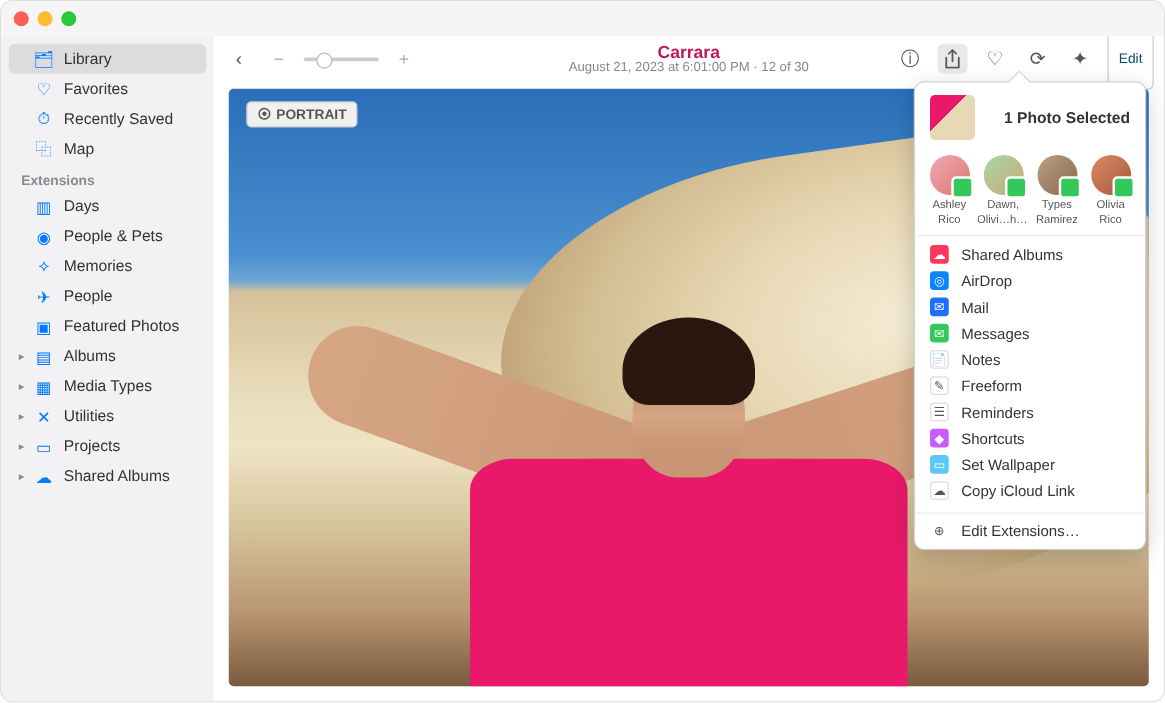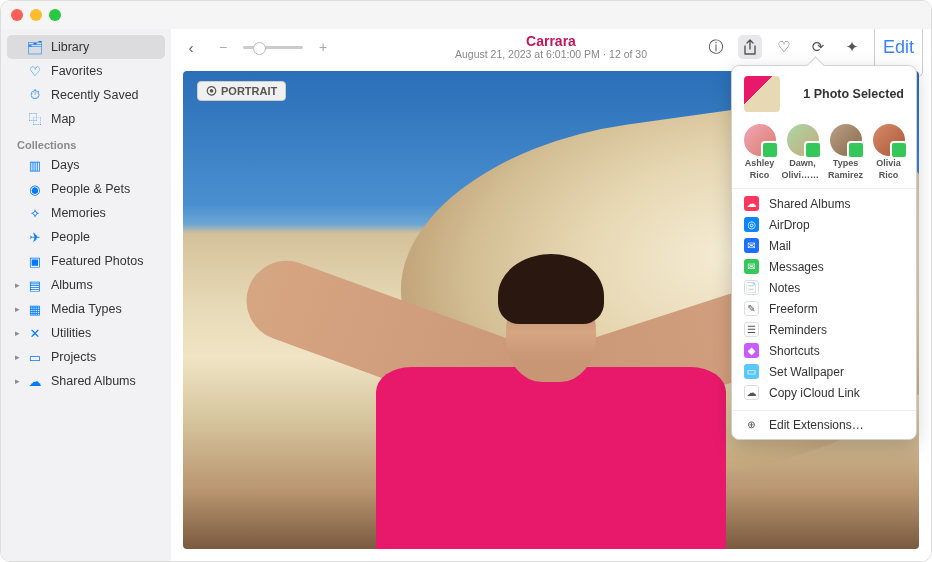--- a/index.html
+++ b/index.html
@@ -18,21 +18,21 @@
 .side-item .chev { width: 8px; color: #8a8a8e; font-size: 9px; margin-left: -2px; margin-right: -4px;}
 .side-item .ic { width: 16px; height: 16px; display: inline-flex; align-items: center; justify-content: center; color: #007aff; font-size: 13px; }
 .main { flex: 1; display: flex; flex-direction: column; position: relative; background: #fff; }
 .toolbar { height: 36px; display: flex; align-items: center; padding: 0 8px; gap: 8px; color: #555; position: relative;}
 .tb-left { display:flex; align-items:center; gap:8px; }
 .tb-center { position:absolute; left:50%; transform:translateX(-50%); text-align:center; line-height:1.1; }
 .tb-center .title { font-size: 14px; font-weight:600; color:#be185d; }
 .tb-center .sub { font-size: 10.5px; color:#888; }
 .tb-right { margin-left:auto; display:flex; align-items:center; gap:10px; }
 .tbtn { width:24px; height:24px; display:inline-flex; align-items:center; justify-content:center; color:#555; border-radius:4px; font-size:15px;}
-.edit-btn { font-size:18px; padding:18px 8px; border:1px solid #ccc; border-radius:5px; background:#fff; color:#3b82f6; }
+.edit-btn { font-size:11px; padding:18px 8px; border:1px solid #ccc; border-radius:5px; background:#fff; color:#0c4a6e; }
 .slider { width:60px; height:3px; background:#ccc; border-radius:2px; position:relative; }
 .slider::after { content:''; position:absolute; left:10px; top:-4px; width:11px; height:11px; border-radius:50%; background:#fff; border:1px solid #bbb; }
 .photo-area { flex:1; display:flex; align-items:stretch; justify-content:center; padding: 6px 12px 12px; position:relative; }
 .photo { flex:1; border-radius:4px; position:relative; overflow:hidden; background: linear-gradient(to bottom, #2a6fb8 0%, #4a8fcf 28%, #6ba5d5 32%, #d4c19a 34%, #e8dbb8 50%, #f0e4c5 60%, #d8c8a0 72%, #b89570 88%, #7a5a3f 100%); }
 .rock { position:absolute; right:-5%; top:10%; width:75%; height:75%; background: radial-gradient(ellipse at 60% 40%, #f5ecd5 0%, #e8d9b5 30%, #d4bf95 55%, #b8956a 80%, #9a7450 100%); border-radius: 45% 30% 50% 40% / 40% 50% 35% 50%; transform: rotate(-8deg); }
 .person { position:absolute; left:50%; top:42%; transform:translateX(-50%); }
 .head { width:90px; height:110px; background: linear-gradient(to bottom,#3a2818 0%,#5a3a22 15%,#c49576 35%,#d6a582 55%,#c89575 80%); border-radius: 50% 50% 40% 40% / 55% 55% 40% 40%; position:relative; }
 .hair-top { position:absolute; top:-18px; left:-8px; width:106px; height:70px; background:#2a1810; border-radius: 50% 50% 20% 20% / 60% 60% 30% 30%; }
 .shirt { position:absolute; top:95px; left:-130px; width:350px; height:250px; background:#e8196b; border-radius: 10% 10% 0 0; }
 .arm-l { position:absolute; top:105px; left:-280px; width:380px; height:80px; background: linear-gradient(to right, #d6a582, #c89575); border-radius:40px; transform:rotate(20deg); transform-origin:right center; }
@@ -40,21 +40,21 @@
 .badge { position:absolute; top:10px; left:14px; background:#f0f0f0; border:1px solid #ccc; border-radius:4px; padding:3px 8px; font-size:11px; font-weight:600; color:#555; display:flex; align-items:center; gap:4px; }
 .popover { position:absolute; top:36px; right:14px; width:186px; background:#fff; border:1px solid #d0d0d0; border-radius:8px; box-shadow:0 6px 20px rgba(0,0,0,0.18); font-size:12px; color:#333; padding-bottom:4px; z-index:10; }
 .popover::before { content:''; position:absolute; top:-7px; right:94px; width:12px; height:12px; background:#fff; border-left:1px solid #d0d0d0; border-top:1px solid #d0d0d0; transform:rotate(45deg); }
 .pop-head { display:flex; align-items:center; gap:10px; padding:10px 12px 10px;justify-content:space-between; }
 .thumb { width:36px; height:36px; border-radius:4px; background: linear-gradient(135deg,#e8196b 40%,#e8d9b5 40%); }
 .pop-head .t { font-weight:700; font-size:12.5px; }
 .contacts { display:flex; justify-content:space-around; padding: 2px 6px 8px; border-bottom:1px solid #eee; }
 .contact { display:flex; flex-direction:column; align-items:center; width:42px; }
 .avatar { width:32px; height:32px; border-radius:50%; position:relative; }
 .avatar::after { content:''; position:absolute; right:-3px; bottom:-3px; width:14px; height:14px; border-radius:4px; background:#34c759; border:2px solid #fff; }
-.contact .nm { font-size:9px; color:#555; text-align:right; margin-top:3px; line-height:1; white-space:nowrap; overflow:hidden; text-overflow:ellipsis; max-width:42px;font-weight:bold; }
+.contact .nm { font-size:9px; color:#555; text-align:right; margin-top:3px; line-height:1; white-space:nowrap; overflow:hidden; text-overflow:ellipsis; max-width:42px; }
 .pop-list { padding: 4px 0; }
 .pop-item { display:flex; align-items:center; gap:10px; padding:3px 12px; }
 .pop-item .pic { width:15px; height:15px; display:inline-flex; align-items:center; justify-content:center; border-radius:3px; font-size:10px; color:#fff; }
 .pop-sep { height:1px; background:#eee; margin:3px 0; }
 </style>
 </head>
 <body>
 
 <div class="window">
   <div class="titlebar">
@@ -77,21 +77,21 @@
         <div class="side-item">
           <span class="chev">&nbsp;</span>
           <span class="ic">⏱</span>
           <span>Recently Saved</span>
         </div>
         <div class="side-item">
           <span class="chev">&nbsp;</span>
           <span class="ic">⿻</span>
           <span>Map</span>
         </div>
-        <div class="side-section">Collections</div>
+        <div class="side-section">Extensions</div>
         <div class="side-item">
           <span class="chev">&nbsp;</span>
           <span class="ic">▥</span>
           <span>Days</span>
         </div>
         <div class="side-item">
           <span class="chev">&nbsp;</span>
           <span class="ic">◉</span>
           <span>People &amp; Pets</span>
         </div>

